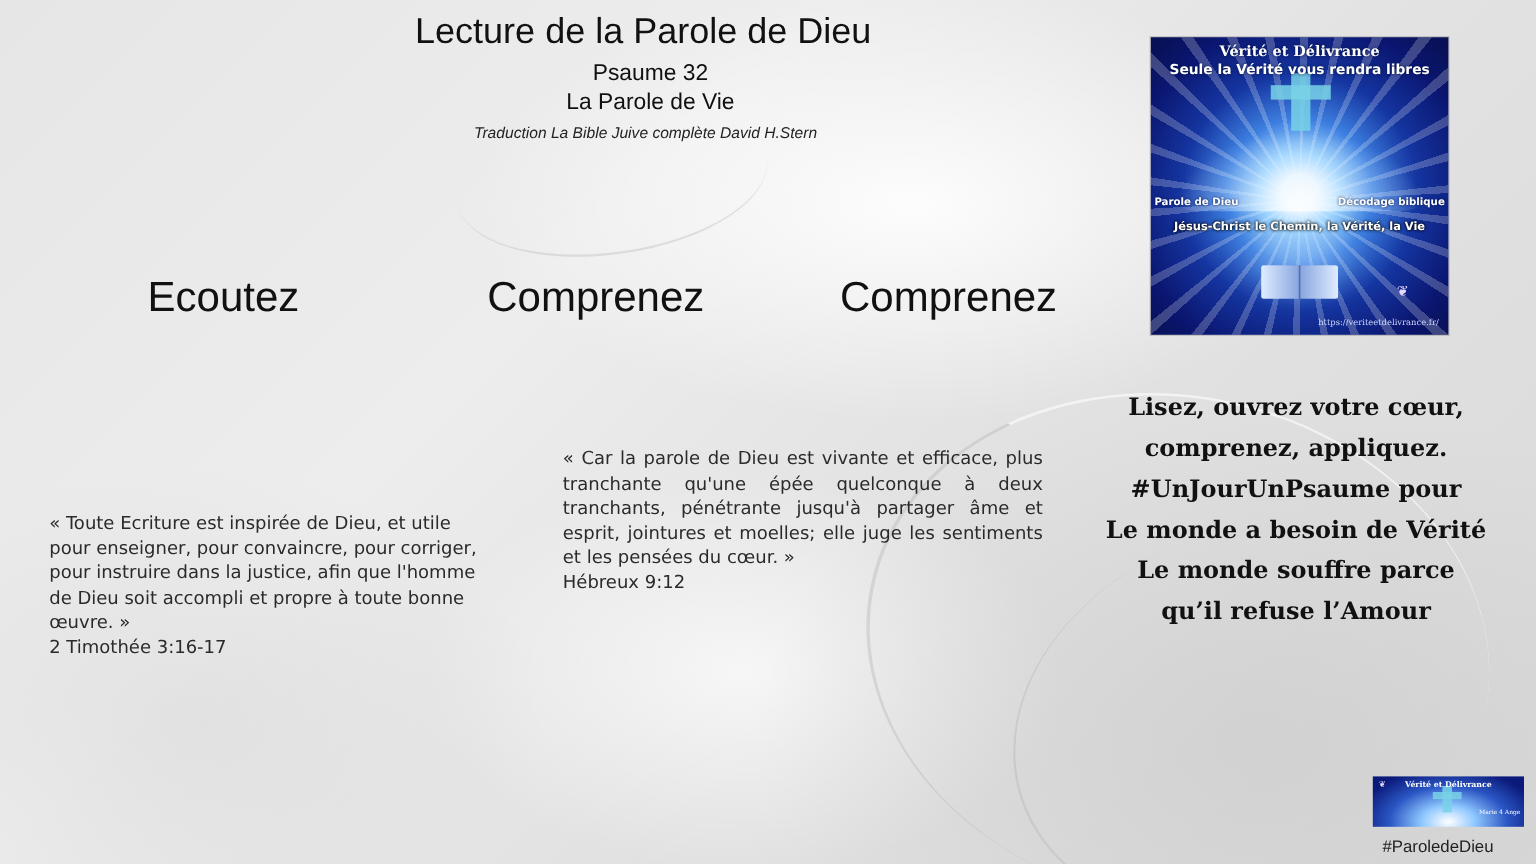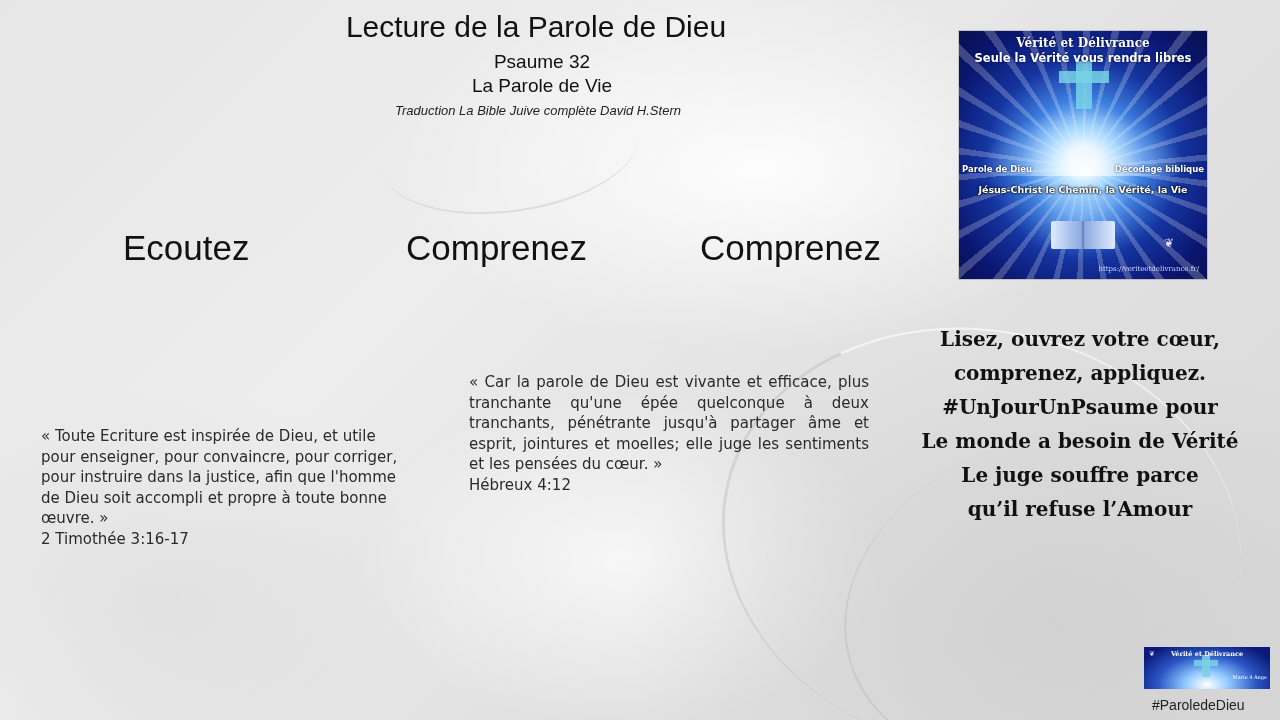--- a/index.html
+++ b/index.html
@@ -131,21 +131,21 @@
 <div class="word w2">Comprenez</div>
 <div class="word w3">Comprenez</div>
 
 <div class="verse verse-left">
   <span>« Toute Ecriture est inspirée de Dieu, et utile pour enseigner, pour convaincre, pour corriger, pour instruire dans la justice, afin que l'homme de Dieu soit accompli et propre à toute bonne œuvre. »</span>
   <span class="ref">2 Timothée 3:16-17</span>
 </div>
 
 <div class="verse verse-mid">
   <span>« Car la parole de Dieu est vivante et efficace, plus tranchante qu'une épée quelconque à deux tranchants, pénétrante jusqu'à partager âme et esprit, jointures et moelles; elle juge les sentiments et les pensées du cœur. »</span>
-  <span class="ref">Hébreux 4:12</span>
+  <span class="ref">Hébreux 9:12</span>
 </div>
 
 <div class="logo">
   <div class="rays"></div>
   <div class="wings"></div>
   <div class="cross-v"></div>
   <div class="cross-h"></div>
   <div class="book"></div>
   <div class="l1">Vérité et Délivrance</div>
   <div class="l2">Seule la Vérité vous rendra libres</div>
@@ -154,21 +154,21 @@
   <div class="l3">Jésus-Christ le Chemin, la Vérité, la Vie</div>
   <div class="angel">❦</div>
   <div class="url">https://veriteetdelivrance.fr/</div>
 </div>
 
 <div class="message">
   <div>Lisez, ouvrez votre cœur,</div>
   <div>comprenez, appliquez.</div>
   <div>#UnJourUnPsaume pour</div>
   <div>Le monde a besoin de Vérité</div>
-  <div>Le juge souffre parce</div>
+  <div>Le monde souffre parce</div>
   <div>qu’il refuse l’Amour</div>
 </div>
 
 <div class="mini-logo">
   <div class="ml-angel">❦</div>
   <div class="ml-cross-v"></div>
   <div class="ml-cross-h"></div>
   <div class="ml-title">Vérité et Délivrance</div>
   <div class="ml-sub">Marie 4 Ange</div>
 </div>

